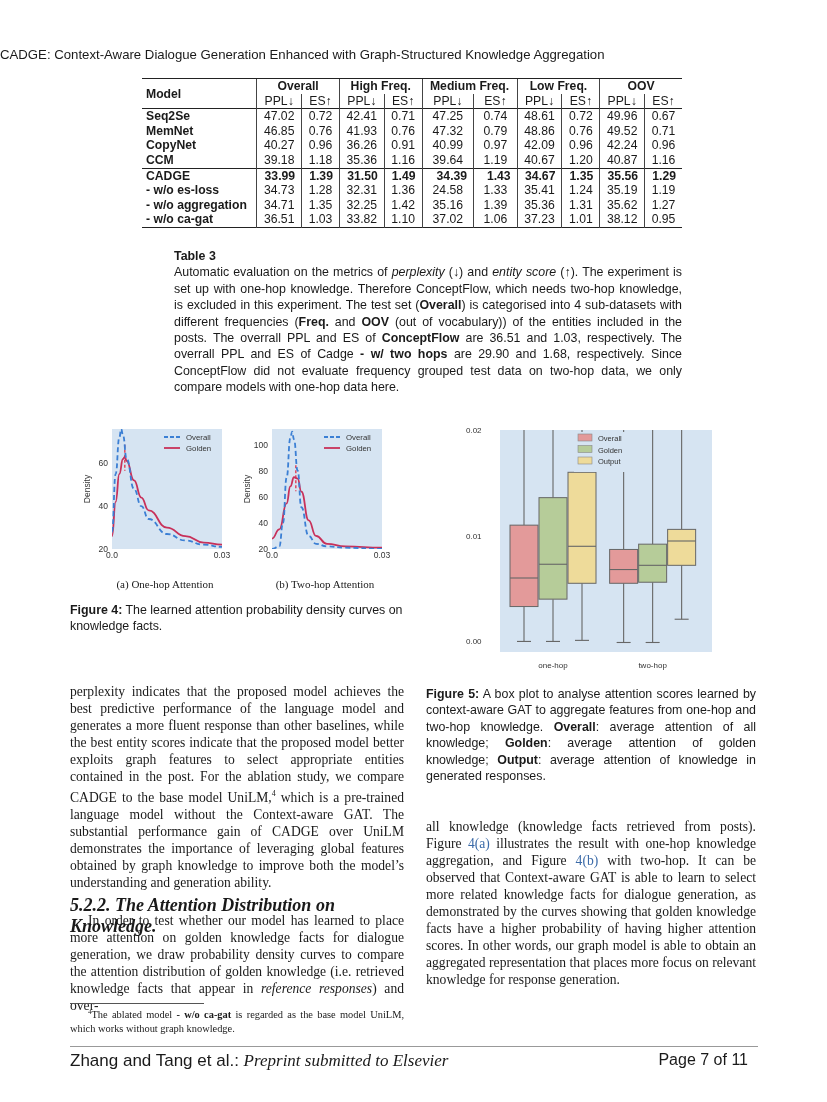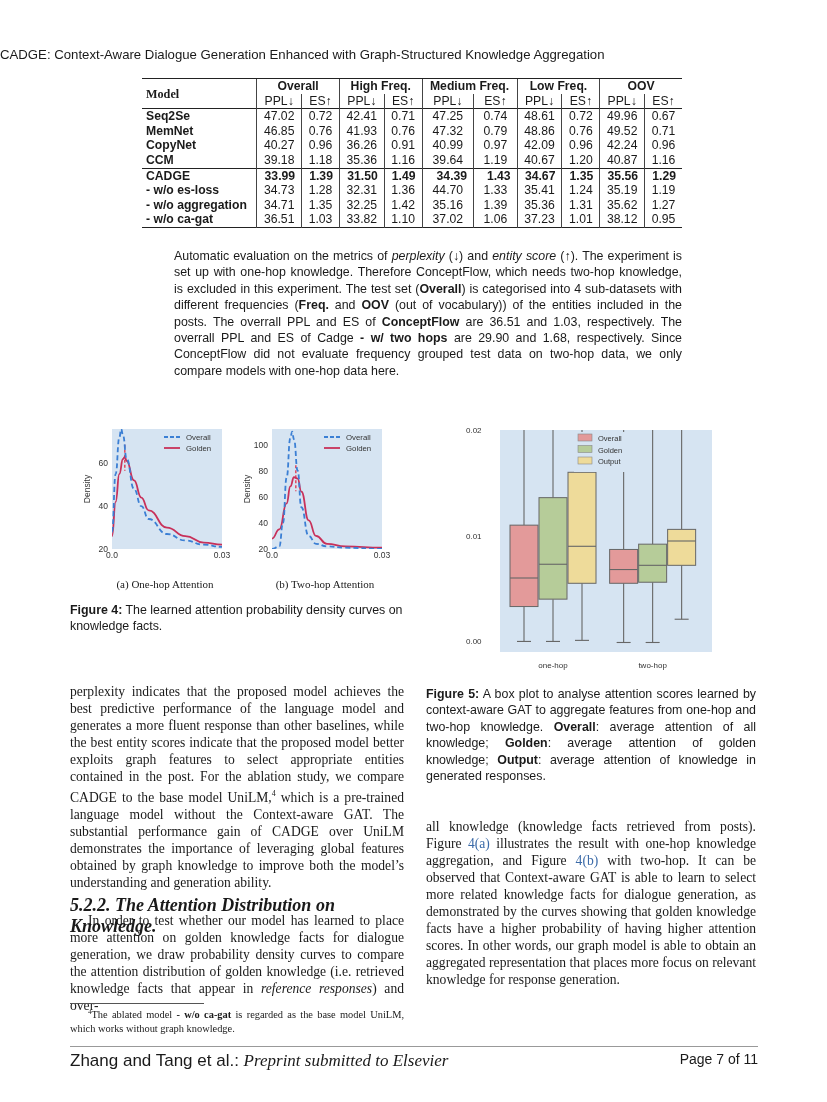--- a/index.html
+++ b/index.html
@@ -39,34 +39,34 @@
   #left-para1 { left:70px; top:683px; width:334px; }
   #section-heading { left:70px; top:895px; width:334px; font-size:18px; font-weight:bold; font-style:italic; }
   #left-para2 { left:70px; top:912px; width:334px; text-indent:18px; }
   #right-para { left:426px; top:818px; width:330px; }
   .link { color:#3a6aa8; }
 
   #footnote-rule { left:70px; top:1003px; width:134px; border-top:1px solid #555; }
   #footnote { left:70px; top:1006px; width:334px; font-size:10.4px; line-height:13.2px; text-align:justify; text-indent:18px; }
   #footer-rule { left:70px; top:1046px; width:688px; border-top:1px solid #999; }
   #footer-left { left:70px; top:1051px; font-size:17px; }
-  #footer-right { right:69px; top:1051px; font-size:14px; }
+  #footer-right { right:79px; top:1051px; font-size:16px; }
 </style>
 </head>
 <body>
 
 <div id="running-title" class="abs sans">CADGE: Context-Aware Dialogue Generation Enhanced with Graph-Structured Knowledge Aggregation</div>
 
 <table id="results-table" class="abs sans">
   <tbody id="tbl-body">
       <tr class="top-rule">
         <td colspan="11"></td>
       </tr>
       <tr>
-        <td class="model" rowspan="2" style="padding-top: 2px; font-family: Liberation Serif, serif;">Model</td>
+        <td class="model" rowspan="2" style="padding-top: 2px;">Model</td>
         <td class="grp vl" colspan="2">Overall</td>
         <td class="grp vl" colspan="2">High Freq.</td>
         <td class="grp vl" colspan="2">Medium Freq.</td>
         <td class="grp vl" colspan="2">Low Freq.</td>
         <td class="grp vl" colspan="2">OOV</td>
       </tr>
       <tr>
         <td class="sub vl">PPL↓</td>
         <td class="sub vl">ES↑</td>
         <td class="sub vl">PPL↓</td>
@@ -148,21 +148,21 @@
         <td class="num vl bold">1.35</td>
         <td class="num vl bold">35.56</td>
         <td class="num vl bold">1.29</td>
       </tr>
       <tr>
         <td class="model">- w/o es-loss</td>
         <td class="num vl">34.73</td>
         <td class="num vl">1.28</td>
         <td class="num vl">32.31</td>
         <td class="num vl">1.36</td>
-        <td class="num vl">44.70</td>
+        <td class="num vl">24.58</td>
         <td class="num vl">1.33</td>
         <td class="num vl">35.41</td>
         <td class="num vl">1.24</td>
         <td class="num vl">35.19</td>
         <td class="num vl">1.19</td>
       </tr>
       <tr>
         <td class="model">- w/o aggregation</td>
         <td class="num vl">34.71</td>
         <td class="num vl">1.35</td>
@@ -188,20 +188,21 @@
         <td class="num vl">38.12</td>
         <td class="num vl">0.95</td>
       </tr>
       <tr class="bot-rule">
         <td colspan="11"></td>
       </tr>
     </tbody>
 </table>
 
 <div id="table-caption" class="abs sans">
+  <span class="cap-title">Table 3</span>
   <span>Automatic evaluation on the metrics of </span><i>perplexity</i><span> (↓) and </span><i>entity score</i><span> (↑). The experiment is set up with one-hop knowledge. Therefore ConceptFlow, which needs two-hop knowledge, is excluded in this experiment. The test set (</span><b>Overall</b><span>) is categorised into 4 sub-datasets with different frequencies (</span><b>Freq.</b><span> and </span><b>OOV</b><span> (out of vocabulary)) of the entities included in the posts. The overrall PPL and ES of </span><b>ConceptFlow</b><span> are 36.51 and 1.03, respectively. The overrall PPL and ES of Cadge </span><b>- w/ two hops</b><span> are 29.90 and 1.68, respectively. Since ConceptFlow did not evaluate frequency grouped test data on two-hop data, we only compare models with one-hop data here.</span>
 </div>
 
 <svg class="fig4 sans" style="left:78px;top:425px" width="160" height="140" id="fig4a">
     <rect x="34" y="4" width="110" height="120" fill="#d6e4f2"></rect>
     <text x="30" y="127" font-size="8.5" text-anchor="end" fill="#333">20</text>
     <text x="30" y="84.14285714285714" font-size="8.5" text-anchor="end" fill="#333">40</text>
     <text x="30" y="41.28571428571428" font-size="8.5" text-anchor="end" fill="#333">60</text>
     <text x="34" y="133" font-size="8.5" text-anchor="middle" fill="#333">0.0</text>
     <text x="144" y="133" font-size="8.5" text-anchor="middle" fill="#333">0.03</text>

